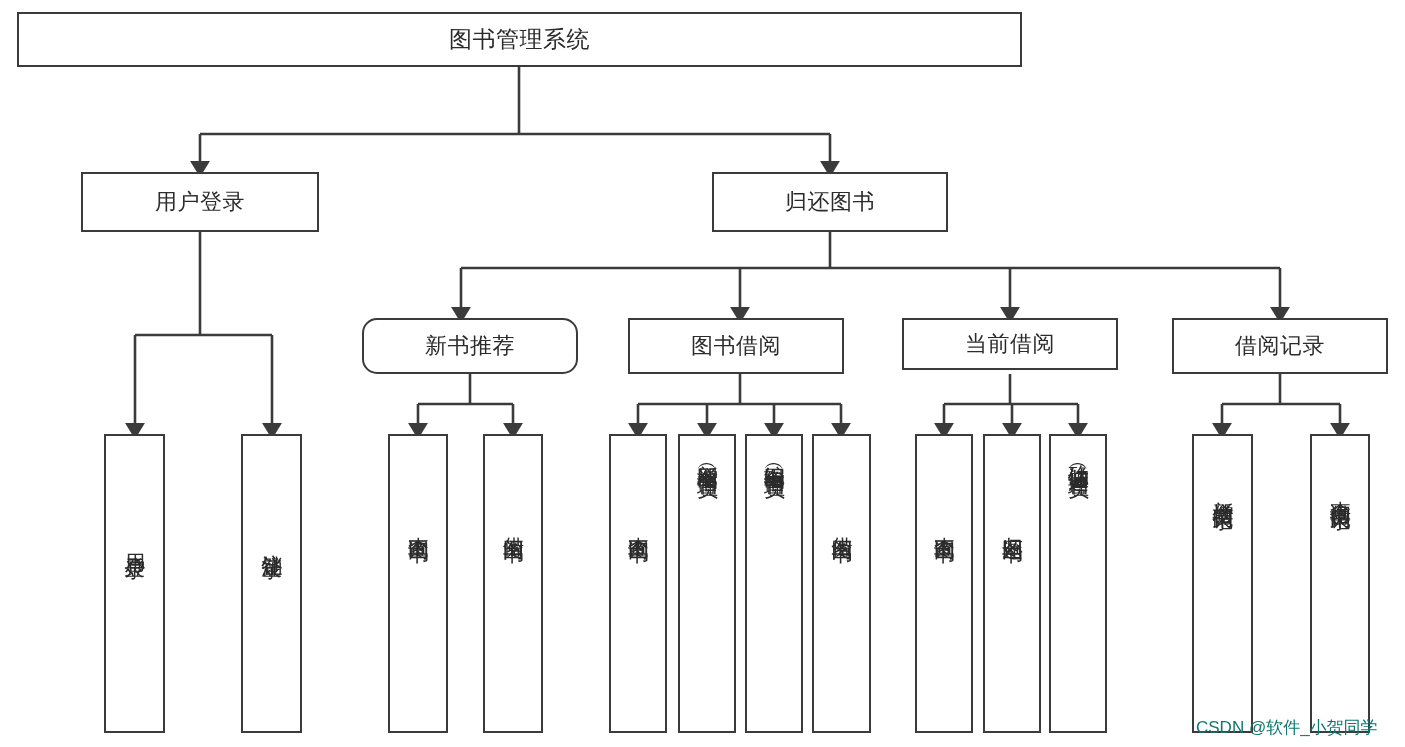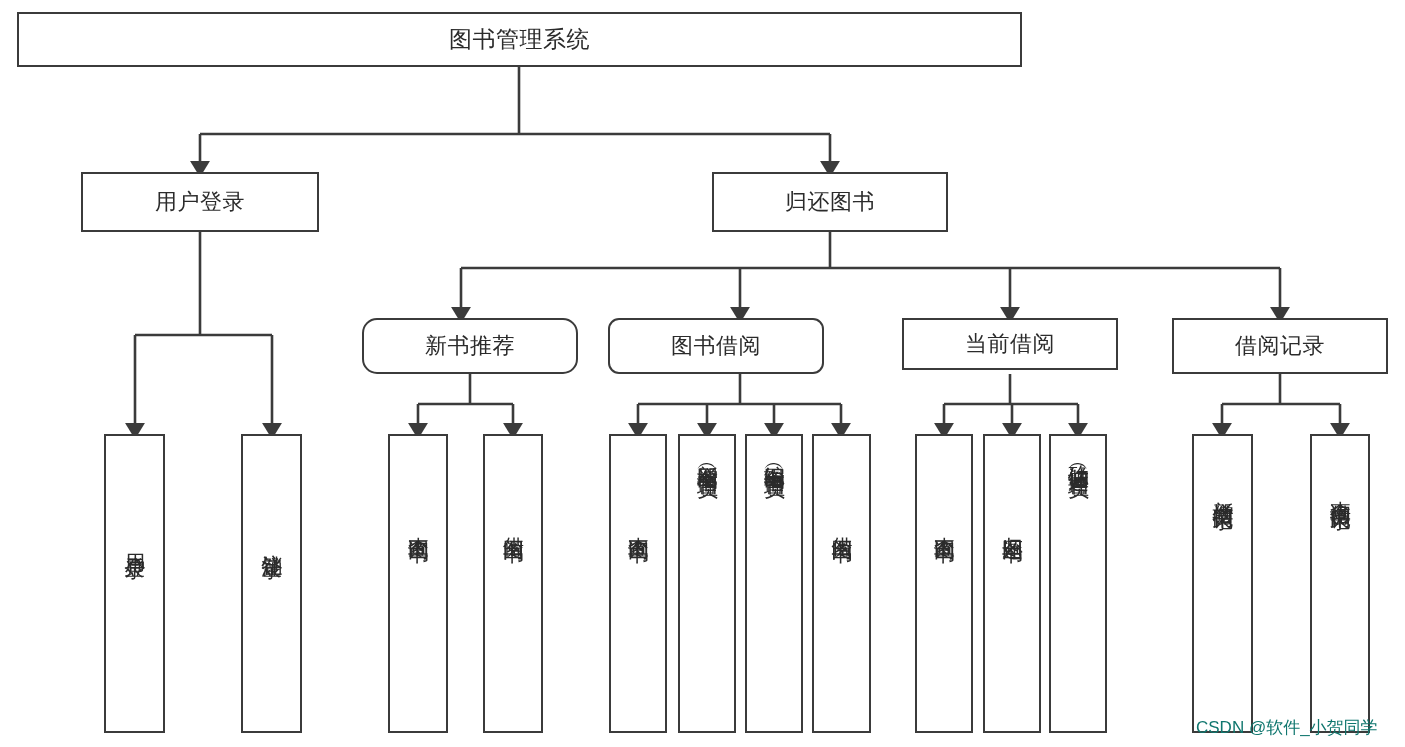--- a/index.html
+++ b/index.html
@@ -126,21 +126,21 @@
       </div>
       <div class="node horiz" style="left: 81px; top: 172px; width: 238px; height: 60px;">
         <span class="node-label">用户登录</span>
       </div>
       <div class="node horiz" style="left: 712px; top: 172px; width: 236px; height: 60px;">
         <span class="node-label">归还图书</span>
       </div>
       <div class="node horiz" style="left: 362px; top: 318px; width: 216px; height: 56px; border-radius: 15px;">
         <span class="node-label">新书推荐</span>
       </div>
-      <div class="node horiz" style="left: 608px; top: 318px; width: 216px; height: 56px; border-radius: 11px;">
+      <div class="node horiz" style="left: 628px; top: 318px; width: 216px; height: 56px;">
         <span class="node-label">图书借阅</span>
       </div>
       <div class="node horiz" style="left: 902px; top: 318px; width: 216px; height: 52px;">
         <span class="node-label">当前借阅</span>
       </div>
       <div class="node horiz" style="left: 1172px; top: 318px; width: 216px; height: 56px;">
         <span class="node-label">借阅记录</span>
       </div>
       <div class="node vert" style="left: 104px; top: 434px; width: 61px; height: 299px;">
         <span class="node-label" style="margin-top: 95px;">用户登录</span>

